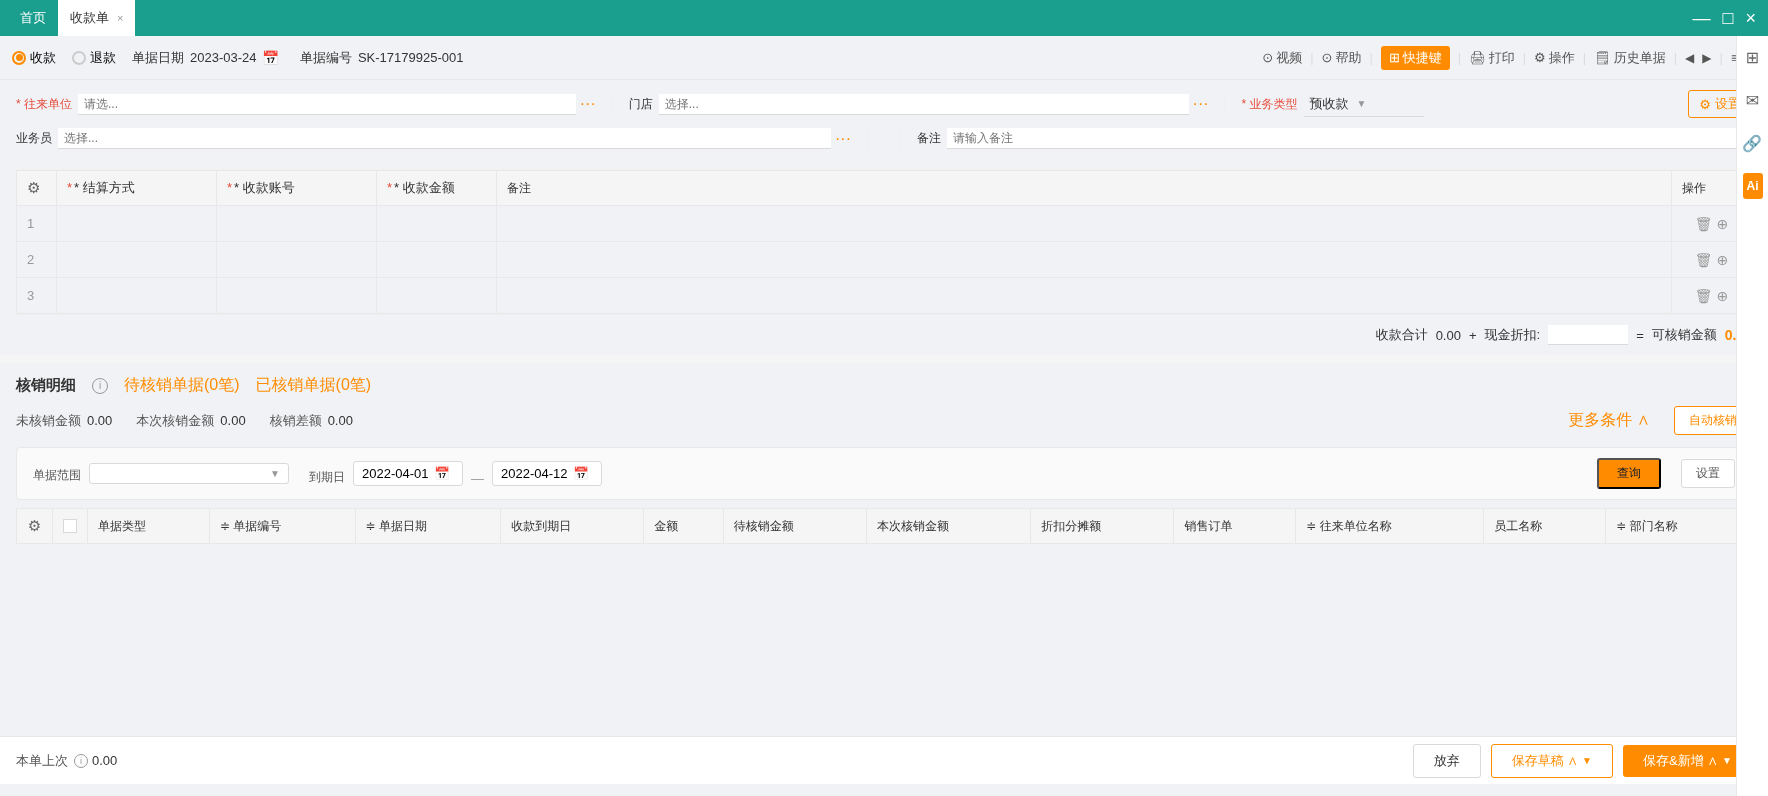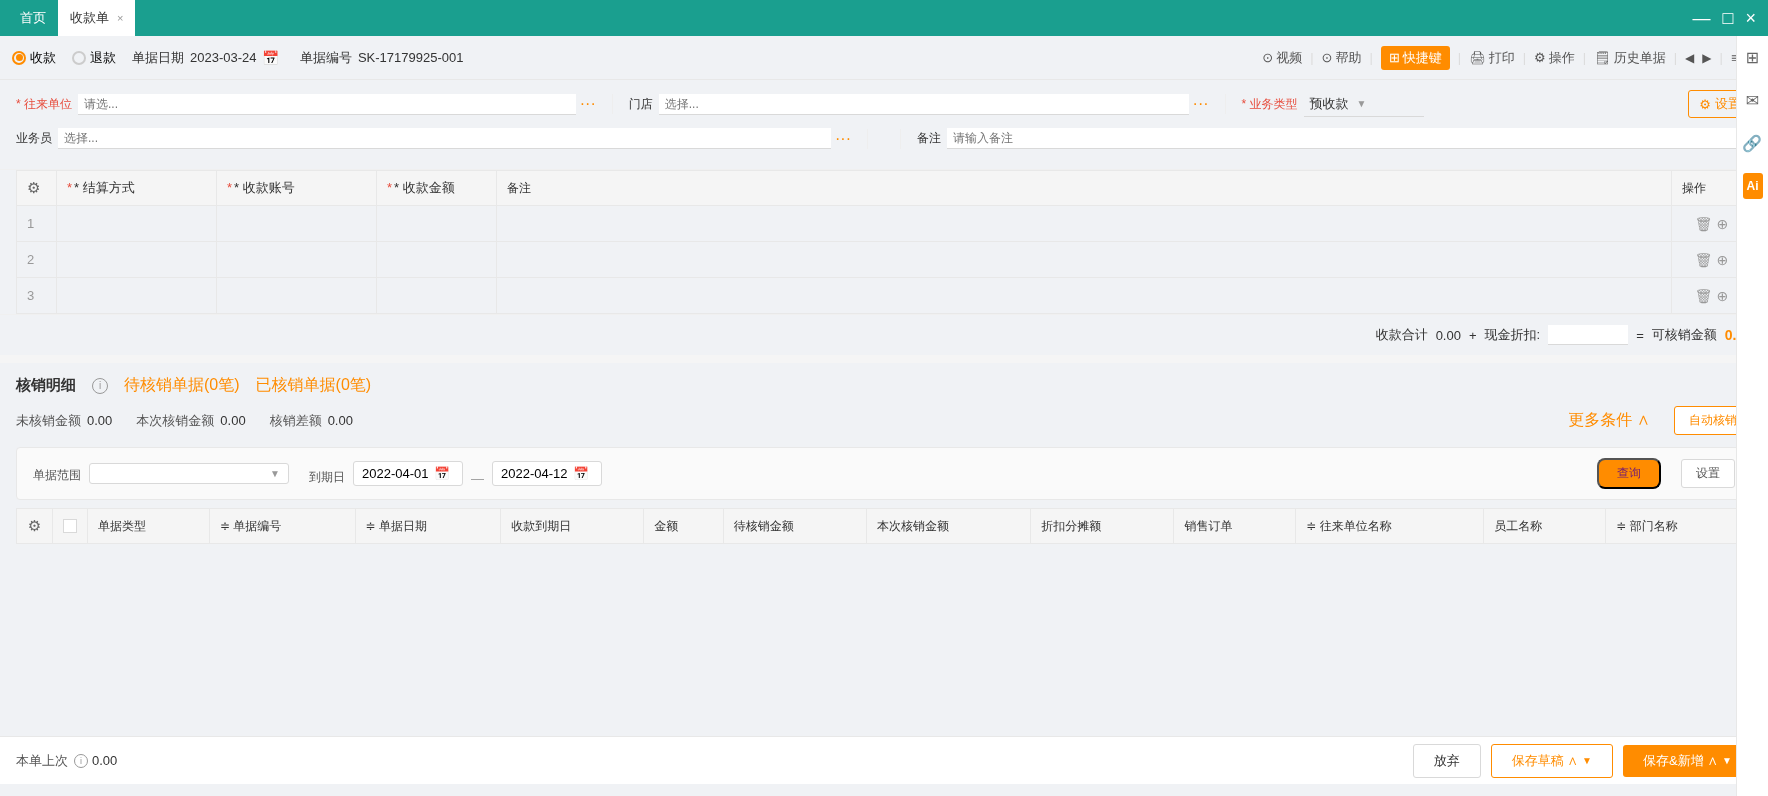--- a/index.html
+++ b/index.html
@@ -82,21 +82,21 @@
     .stat-value { color: #333; font-weight: 500; }
     .more-conditions { color: #ff8c00; font-size: 16px; cursor: pointer; display: flex; align-items: center; gap: 4px; }
     .auto-verify-btn { background: white; border: 1px solid #ff8c00; color: #ff8c00; padding: 5px 14px; border-radius: 3px; cursor: pointer; font-size: 12px; }
 
     .filter-row { display: flex; align-items: center; gap: 20px; padding: 10px 0; border: 1px solid #e8e8e8; border-radius: 4px; padding: 10px 16px; margin-bottom: 8px; background: #fafafa; }
     .filter-field { display: flex; align-items: flex-end; gap: 8px; }
     .filter-label { color: #555; font-size: 12px; white-space: nowrap; }
     .filter-select { border: 1px solid #d9d9d9; padding: 4px 8px; border-radius: 3px; min-width: 200px; display: flex; align-items: center; justify-content: space-between; cursor: pointer; background: white; }
     .filter-date { border: 1px solid #d9d9d9; padding: 4px 8px; border-radius: 3px; min-width: 110px; display: flex; align-items: center; gap: 6px; cursor: pointer; background: white; }
     .filter-date-sep { color: #999; }
-    .query-btn { background: #ff8c00; color: #701a75; padding: 5px 18px; border-radius: 8px; cursor: pointer; font-size: 12px; margin-left: auto; }
+    .query-btn { background: #ff8c00; color: #0f172a; padding: 5px 18px; border-radius: 3px; cursor: pointer; font-size: 12px; margin-left: auto; }
     .filter-settings-btn { border: 1px solid #d9d9d9; padding: 5px 14px; border-radius: 3px; cursor: pointer; font-size: 12px; background: white; color: #555; }
 
     
     .bottom-table { width: 100%; border-collapse: collapse; border: 1px solid #e8e8e8; }
     .bottom-table th { background: #f5f5f5; padding: 8px 10px; text-align: left; border: 1px solid #e8e8e8; font-weight: 500; color: #333; font-size: 12px; }
 
     
     .footer { display: flex; align-items: center; padding: 10px 16px; border-top: 1px solid #e8e8e8; background: white; position: fixed; bottom: 12px; left: 0; right: 0; height: 48px; }
     .footer-stat { display: flex; align-items: center; gap: 4px; font-size: 12px; }
     .footer-stat-label { color: #555; }

